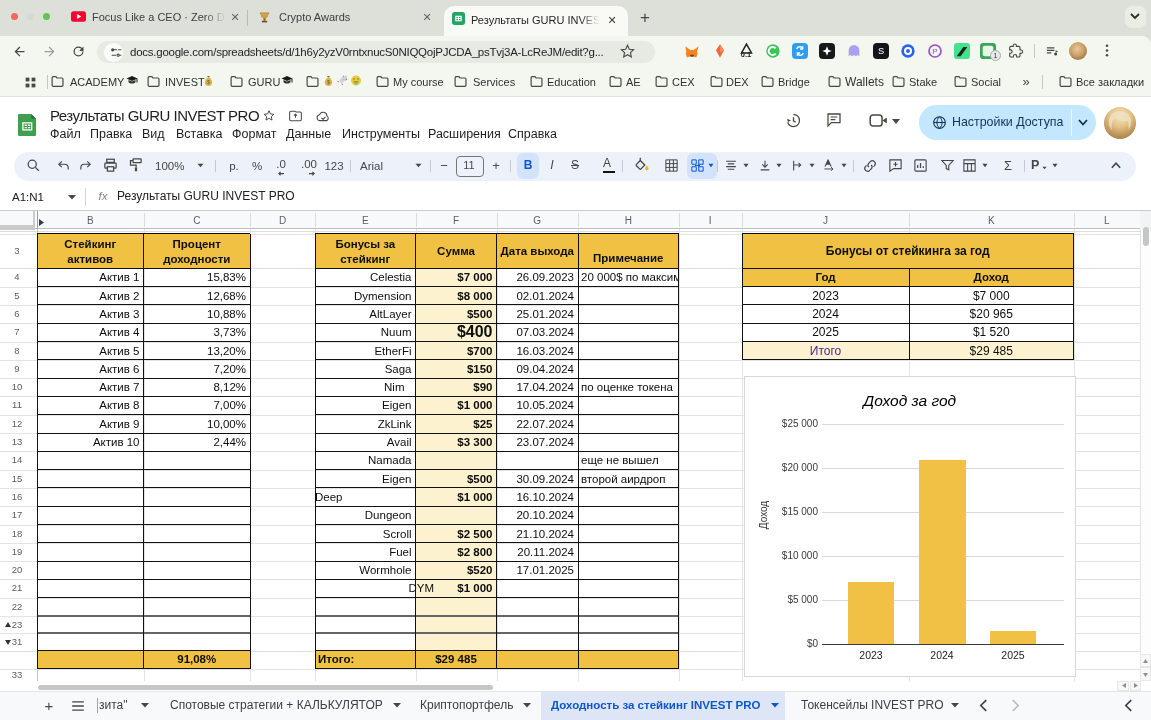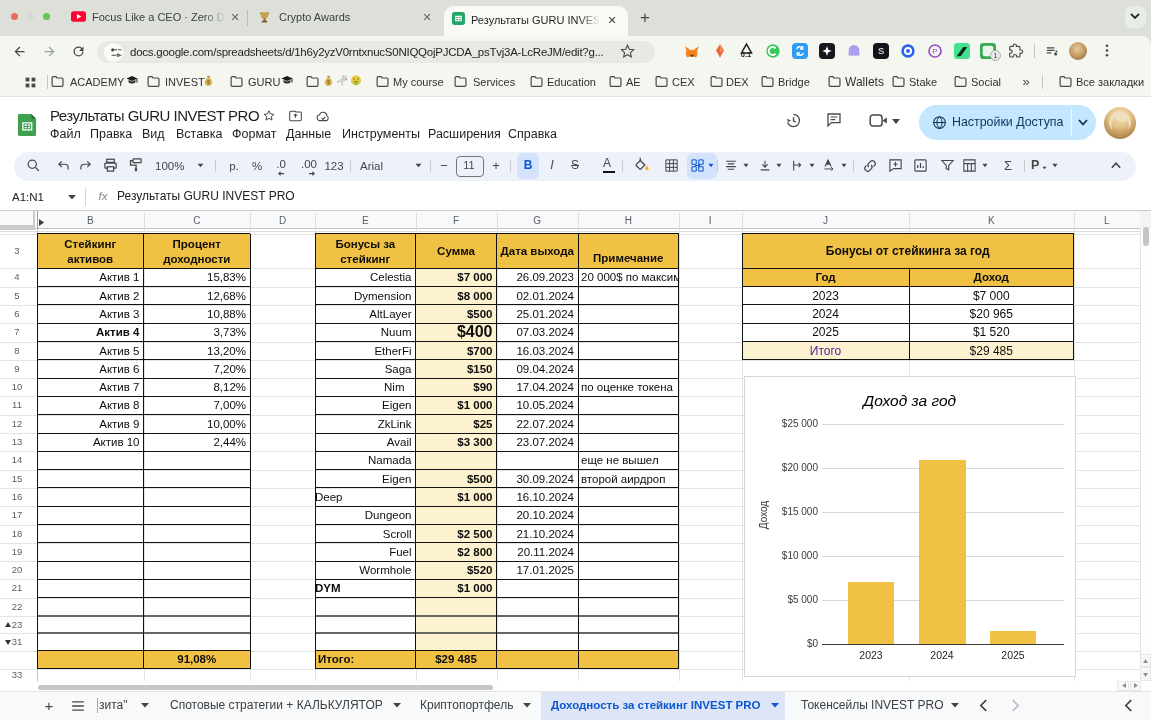--- a/index.html
+++ b/index.html
@@ -523,21 +523,21 @@
     <div style="position:absolute;left:37px;top:233.5px;width:213px;height:34.80000000000001px;background:#f0c142;"></div>
     <div style="position:absolute;left:37px;top:650.7px;width:213px;height:17.899999999999977px;background:#f0c142;"></div>
     <div style="position:absolute;left:37px;top:236.5px;width:106.5px;height:30px;font-size:11.5px;color:#0e0e0e;font-weight:700;text-align:center;line-height:30px;white-space:nowrap;line-height:15px;">Стейкинг<br>активов</div>
     <div style="position:absolute;left:143.5px;top:236.5px;width:106.5px;height:30px;font-size:11.5px;color:#0e0e0e;font-weight:700;text-align:center;line-height:30px;white-space:nowrap;line-height:15px;">Процент<br>доходности</div>
     <div style="position:absolute;left:37px;top:268.3px;width:106.5px;height:18.30000000000001px;font-size:11.5px;color:#0e0e0e;font-weight:400;text-align:right;line-height:18.30000000000001px;white-space:nowrap;padding-right:4px;box-sizing:border-box;line-height:18.30000000000001px;">Актив 1</div>
     <div style="position:absolute;left:143.5px;top:268.3px;width:106.5px;height:18.30000000000001px;font-size:11.5px;color:#0e0e0e;font-weight:400;text-align:right;line-height:18.30000000000001px;white-space:nowrap;padding-right:4px;box-sizing:border-box;line-height:18.30000000000001px;">15,83%</div>
     <div style="position:absolute;left:37px;top:286.6px;width:106.5px;height:18.299999999999955px;font-size:11.5px;color:#0e0e0e;font-weight:400;text-align:right;line-height:18.299999999999955px;white-space:nowrap;padding-right:4px;box-sizing:border-box;line-height:18.299999999999955px;">Актив 2</div>
     <div style="position:absolute;left:143.5px;top:286.6px;width:106.5px;height:18.299999999999955px;font-size:11.5px;color:#0e0e0e;font-weight:400;text-align:right;line-height:18.299999999999955px;white-space:nowrap;padding-right:4px;box-sizing:border-box;line-height:18.299999999999955px;">12,68%</div>
     <div style="position:absolute;left:37px;top:304.9px;width:106.5px;height:18.30000000000001px;font-size:11.5px;color:#0e0e0e;font-weight:400;text-align:right;line-height:18.30000000000001px;white-space:nowrap;padding-right:4px;box-sizing:border-box;line-height:18.30000000000001px;">Актив 3</div>
     <div style="position:absolute;left:143.5px;top:304.9px;width:106.5px;height:18.30000000000001px;font-size:11.5px;color:#0e0e0e;font-weight:400;text-align:right;line-height:18.30000000000001px;white-space:nowrap;padding-right:4px;box-sizing:border-box;line-height:18.30000000000001px;">10,88%</div>
-    <div style="position:absolute;left:37px;top:323.2px;width:106.5px;height:18.30000000000001px;font-size:11.5px;color:#0e0e0e;font-weight:700;text-align:right;line-height:18.30000000000001px;white-space:nowrap;padding-right:4px;box-sizing:border-box;line-height:18.30000000000001px;">Актив 4</div>
+    <div style="position:absolute;left:37px;top:323.2px;width:106.5px;height:18.30000000000001px;font-size:11.5px;color:#0e0e0e;font-weight:400;text-align:right;line-height:18.30000000000001px;white-space:nowrap;padding-right:4px;box-sizing:border-box;line-height:18.30000000000001px;">Актив 4</div>
     <div style="position:absolute;left:143.5px;top:323.2px;width:106.5px;height:18.30000000000001px;font-size:11.5px;color:#0e0e0e;font-weight:400;text-align:right;line-height:18.30000000000001px;white-space:nowrap;padding-right:4px;box-sizing:border-box;line-height:18.30000000000001px;">3,73%</div>
     <div style="position:absolute;left:37px;top:341.5px;width:106.5px;height:18.30000000000001px;font-size:11.5px;color:#0e0e0e;font-weight:400;text-align:right;line-height:18.30000000000001px;white-space:nowrap;padding-right:4px;box-sizing:border-box;line-height:18.30000000000001px;">Актив 5</div>
     <div style="position:absolute;left:143.5px;top:341.5px;width:106.5px;height:18.30000000000001px;font-size:11.5px;color:#0e0e0e;font-weight:400;text-align:right;line-height:18.30000000000001px;white-space:nowrap;padding-right:4px;box-sizing:border-box;line-height:18.30000000000001px;">13,20%</div>
     <div style="position:absolute;left:37px;top:359.8px;width:106.5px;height:18.30000000000001px;font-size:11.5px;color:#0e0e0e;font-weight:400;text-align:right;line-height:18.30000000000001px;white-space:nowrap;padding-right:4px;box-sizing:border-box;line-height:18.30000000000001px;">Актив 6</div>
     <div style="position:absolute;left:143.5px;top:359.8px;width:106.5px;height:18.30000000000001px;font-size:11.5px;color:#0e0e0e;font-weight:400;text-align:right;line-height:18.30000000000001px;white-space:nowrap;padding-right:4px;box-sizing:border-box;line-height:18.30000000000001px;">7,20%</div>
     <div style="position:absolute;left:37px;top:378.1px;width:106.5px;height:18.299999999999955px;font-size:11.5px;color:#0e0e0e;font-weight:400;text-align:right;line-height:18.299999999999955px;white-space:nowrap;padding-right:4px;box-sizing:border-box;line-height:18.299999999999955px;">Актив 7</div>
     <div style="position:absolute;left:143.5px;top:378.1px;width:106.5px;height:18.299999999999955px;font-size:11.5px;color:#0e0e0e;font-weight:400;text-align:right;line-height:18.299999999999955px;white-space:nowrap;padding-right:4px;box-sizing:border-box;line-height:18.299999999999955px;">8,12%</div>
     <div style="position:absolute;left:37px;top:396.4px;width:106.5px;height:18.30000000000001px;font-size:11.5px;color:#0e0e0e;font-weight:400;text-align:right;line-height:18.30000000000001px;white-space:nowrap;padding-right:4px;box-sizing:border-box;line-height:18.30000000000001px;">Актив 8</div>
     <div style="position:absolute;left:143.5px;top:396.4px;width:106.5px;height:18.30000000000001px;font-size:11.5px;color:#0e0e0e;font-weight:400;text-align:right;line-height:18.30000000000001px;white-space:nowrap;padding-right:4px;box-sizing:border-box;line-height:18.30000000000001px;">7,00%</div>
     <div style="position:absolute;left:37px;top:414.7px;width:106.5px;height:18.30000000000001px;font-size:11.5px;color:#0e0e0e;font-weight:400;text-align:right;line-height:18.30000000000001px;white-space:nowrap;padding-right:4px;box-sizing:border-box;line-height:18.30000000000001px;">Актив 9</div>
@@ -646,21 +646,21 @@
     <div style="position:absolute;left:496.5px;top:506.2px;width:81.5px;height:18.30000000000001px;font-size:11.5px;color:#0e0e0e;font-weight:400;text-align:right;line-height:18.30000000000001px;white-space:nowrap;padding-right:4px;box-sizing:border-box;line-height:18.30000000000001px;">20.10.2024</div>
     <div style="position:absolute;left:315px;top:524.5px;width:100.5px;height:18.299999999999955px;font-size:11.5px;color:#0e0e0e;font-weight:400;text-align:right;line-height:18.299999999999955px;white-space:nowrap;padding-right:4px;box-sizing:border-box;line-height:18.299999999999955px;">Scroll</div>
     <div style="position:absolute;left:415.5px;top:524.5px;width:81.0px;height:18.299999999999955px;font-size:11.5px;color:#0e0e0e;font-weight:700;text-align:right;line-height:18.299999999999955px;white-space:nowrap;padding-right:4px;box-sizing:border-box;line-height:18.299999999999955px;">$2 500</div>
     <div style="position:absolute;left:496.5px;top:524.5px;width:81.5px;height:18.299999999999955px;font-size:11.5px;color:#0e0e0e;font-weight:400;text-align:right;line-height:18.299999999999955px;white-space:nowrap;padding-right:4px;box-sizing:border-box;line-height:18.299999999999955px;">21.10.2024</div>
     <div style="position:absolute;left:315px;top:542.8px;width:100.5px;height:18.300000000000068px;font-size:11.5px;color:#0e0e0e;font-weight:400;text-align:right;line-height:18.300000000000068px;white-space:nowrap;padding-right:4px;box-sizing:border-box;line-height:18.300000000000068px;">Fuel</div>
     <div style="position:absolute;left:415.5px;top:542.8px;width:81.0px;height:18.300000000000068px;font-size:11.5px;color:#0e0e0e;font-weight:700;text-align:right;line-height:18.300000000000068px;white-space:nowrap;padding-right:4px;box-sizing:border-box;line-height:18.300000000000068px;">$2 800</div>
     <div style="position:absolute;left:496.5px;top:542.8px;width:81.5px;height:18.300000000000068px;font-size:11.5px;color:#0e0e0e;font-weight:400;text-align:right;line-height:18.300000000000068px;white-space:nowrap;padding-right:4px;box-sizing:border-box;line-height:18.300000000000068px;">20.11.2024</div>
     <div style="position:absolute;left:315px;top:561.1px;width:100.5px;height:18.299999999999955px;font-size:11.5px;color:#0e0e0e;font-weight:400;text-align:right;line-height:18.299999999999955px;white-space:nowrap;padding-right:4px;box-sizing:border-box;line-height:18.299999999999955px;">Wormhole</div>
     <div style="position:absolute;left:415.5px;top:561.1px;width:81.0px;height:18.299999999999955px;font-size:11.5px;color:#0e0e0e;font-weight:700;text-align:right;line-height:18.299999999999955px;white-space:nowrap;padding-right:4px;box-sizing:border-box;line-height:18.299999999999955px;">$520</div>
     <div style="position:absolute;left:496.5px;top:561.1px;width:81.5px;height:18.299999999999955px;font-size:11.5px;color:#0e0e0e;font-weight:400;text-align:right;line-height:18.299999999999955px;white-space:nowrap;padding-right:4px;box-sizing:border-box;line-height:18.299999999999955px;">17.01.2025</div>
-    <div style="position:absolute;left:315px;top:579.4px;width:123px;height:18.300000000000068px;font-size:11.5px;color:#0e0e0e;font-weight:700;text-align:left;line-height:18.300000000000068px;white-space:nowrap;padding-right:4px;box-sizing:border-box;line-height:18.300000000000068px;">DYM</div>
+    <div style="position:absolute;left:315px;top:579.4px;width:123px;height:18.300000000000068px;font-size:11.5px;color:#0e0e0e;font-weight:400;text-align:right;line-height:18.300000000000068px;white-space:nowrap;padding-right:4px;box-sizing:border-box;line-height:18.300000000000068px;">DYM</div>
     <div style="position:absolute;left:415.5px;top:579.4px;width:81.0px;height:18.300000000000068px;font-size:11.5px;color:#0e0e0e;font-weight:700;text-align:right;line-height:18.300000000000068px;white-space:nowrap;padding-right:4px;box-sizing:border-box;line-height:18.300000000000068px;">$1 000</div>
     <div style="position:absolute;left:315px;top:650.7px;width:100.5px;height:17.899999999999977px;font-size:11.5px;color:#0e0e0e;font-weight:700;text-align:left;line-height:17.899999999999977px;white-space:nowrap;padding-left:3px;box-sizing:border-box;line-height:17.899999999999977px;">Итого:</div>
     <div style="position:absolute;left:415.5px;top:650.7px;width:81.0px;height:17.899999999999977px;font-size:11.5px;color:#0e0e0e;font-weight:700;text-align:center;line-height:17.899999999999977px;white-space:nowrap;line-height:17.899999999999977px;">$29 485</div>
     <div style="position:absolute;left:315px;top:233.0px;width:363.5px;height:1px;background:#111111;"></div>
     <div style="position:absolute;left:315px;top:267.8px;width:363.5px;height:1px;background:#111111;"></div>
     <div style="position:absolute;left:315px;top:286.1px;width:363.5px;height:1px;background:#111111;"></div>
     <div style="position:absolute;left:315px;top:304.4px;width:363.5px;height:1px;background:#111111;"></div>
     <div style="position:absolute;left:315px;top:322.7px;width:363.5px;height:1px;background:#111111;"></div>
     <div style="position:absolute;left:315px;top:341.0px;width:363.5px;height:1px;background:#111111;"></div>
     <div style="position:absolute;left:315px;top:359.3px;width:363.5px;height:1px;background:#111111;"></div>

